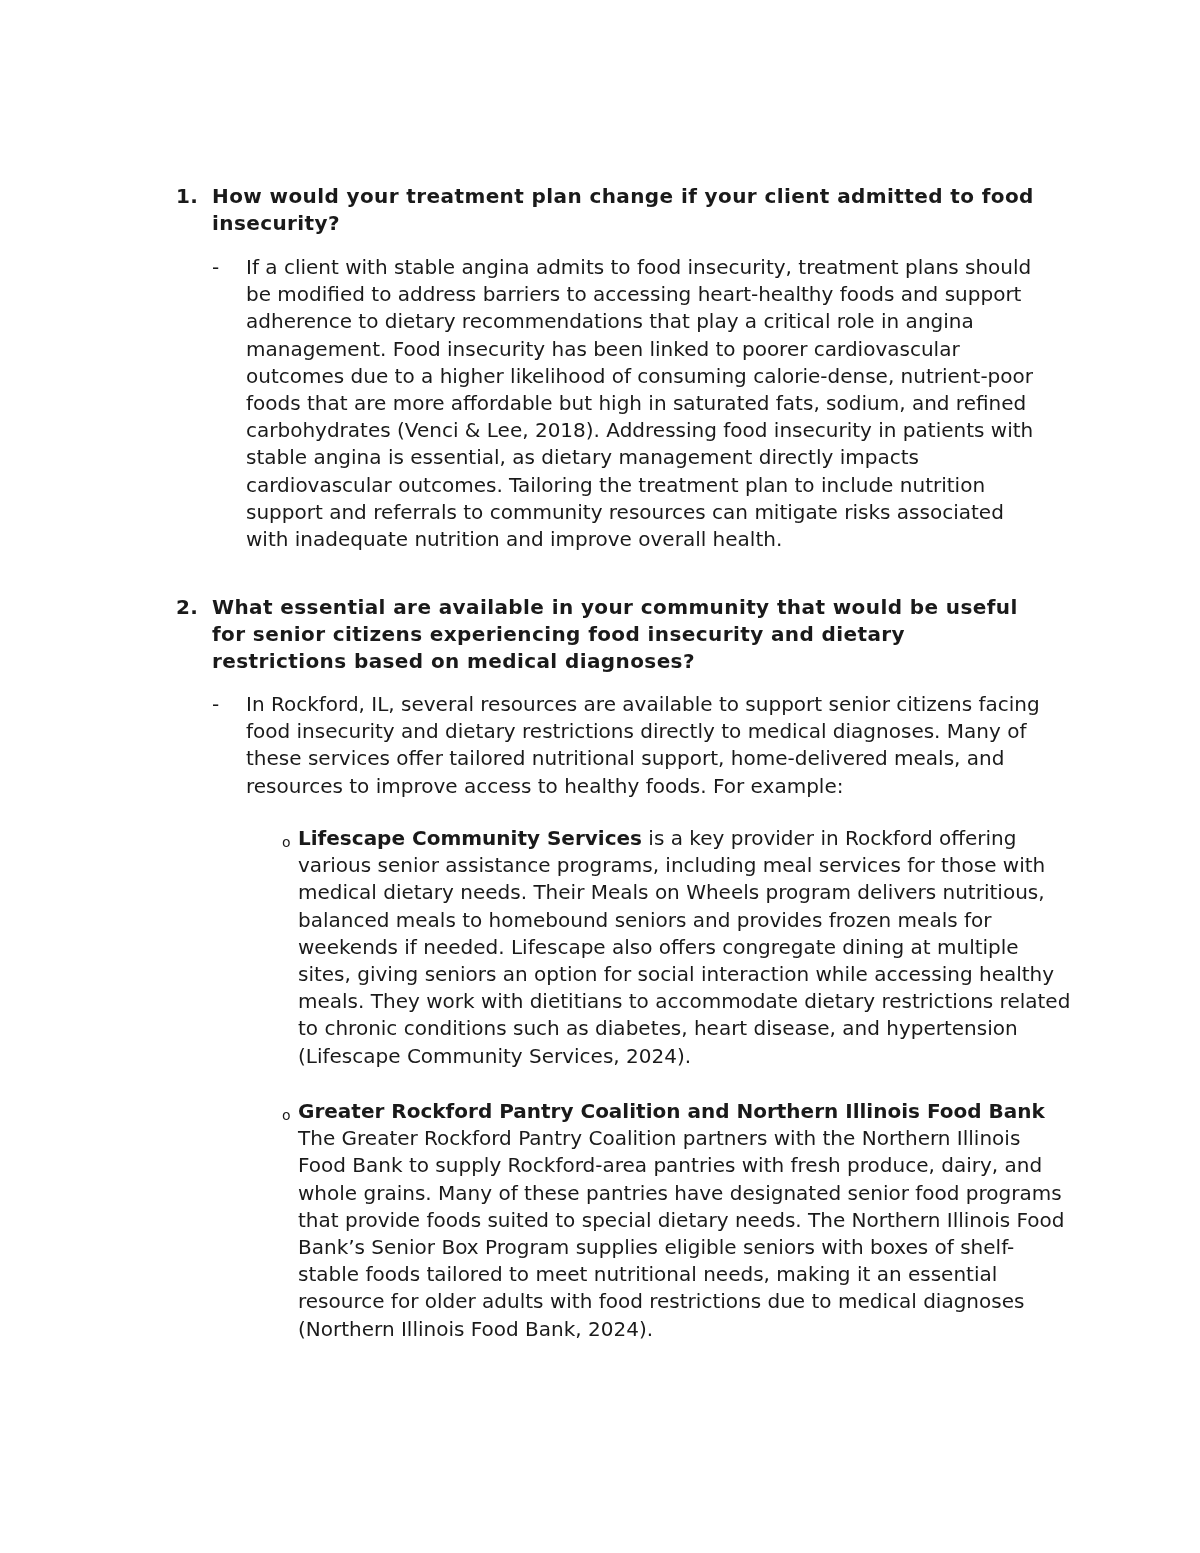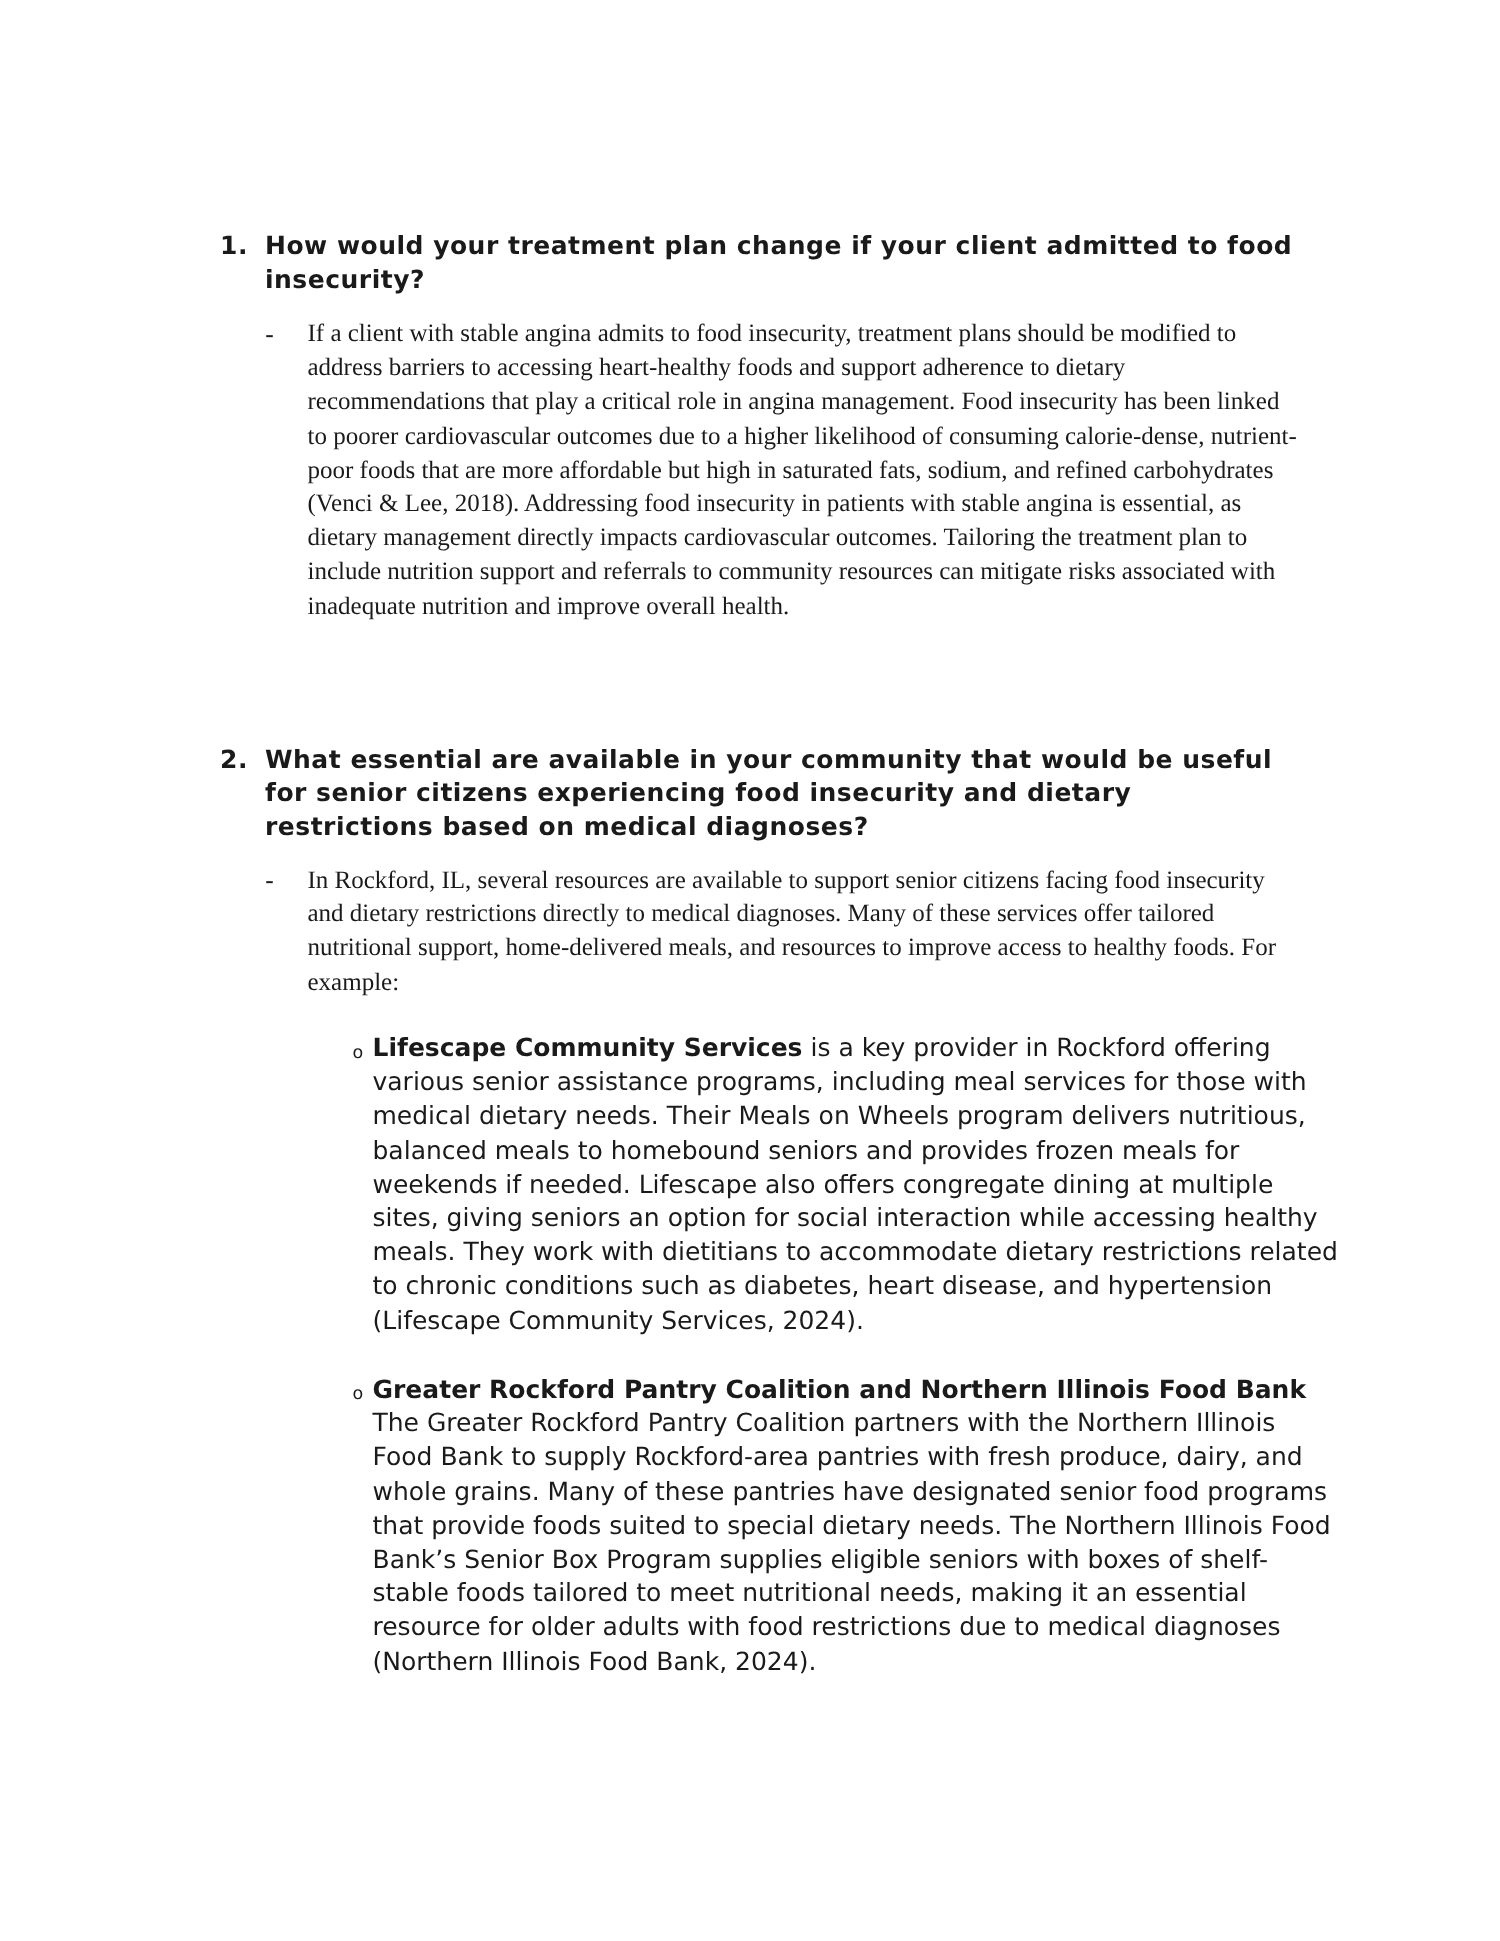--- a/index.html
+++ b/index.html
@@ -7,21 +7,21 @@
          font-family: "DejaVu Sans", sans-serif; color: #1a1a1a; }
   .page { position: absolute; left: 0; top: 0; width: 1200px; height: 1553px; }
   .title { position: absolute; top: 140px; left: 0; width: 1200px; text-align: center;
            font-size: 21px; text-decoration: underline; letter-spacing: 0.2px; }
   .q { position: absolute; left: 176px; width: 860px; font-size: 20px; font-weight: bold;
        line-height: 27px; letter-spacing: 0.4px; }
   .q .num { position: absolute; left: 0; top: 0; }
   .q .qtext { display: block; margin-left: 36px; }
   .para { position: absolute; left: 212px; width: 830px; font-size: 20px; line-height: 27.2px; }
   .para .dash { position: absolute; left: 0; top: 0; }
-  .para .ptext { display: block; margin-left: 34px; font-family: Liberation Serif, serif; }
+  .para .ptext { display: block; margin-left: 34px; }
   .sub { position: absolute; left: 282px; width: 790px; font-size: 20px; line-height: 27.2px; }
   .sub .bullet { position: absolute; left: 0; top: 4px; font-size: 14px; }
   .sub .stext { display: block; margin-left: 16px; }
   .sub b { font-weight: bold; }
 </style>
 </head>
 <body>
 
 <div class="page">
 

